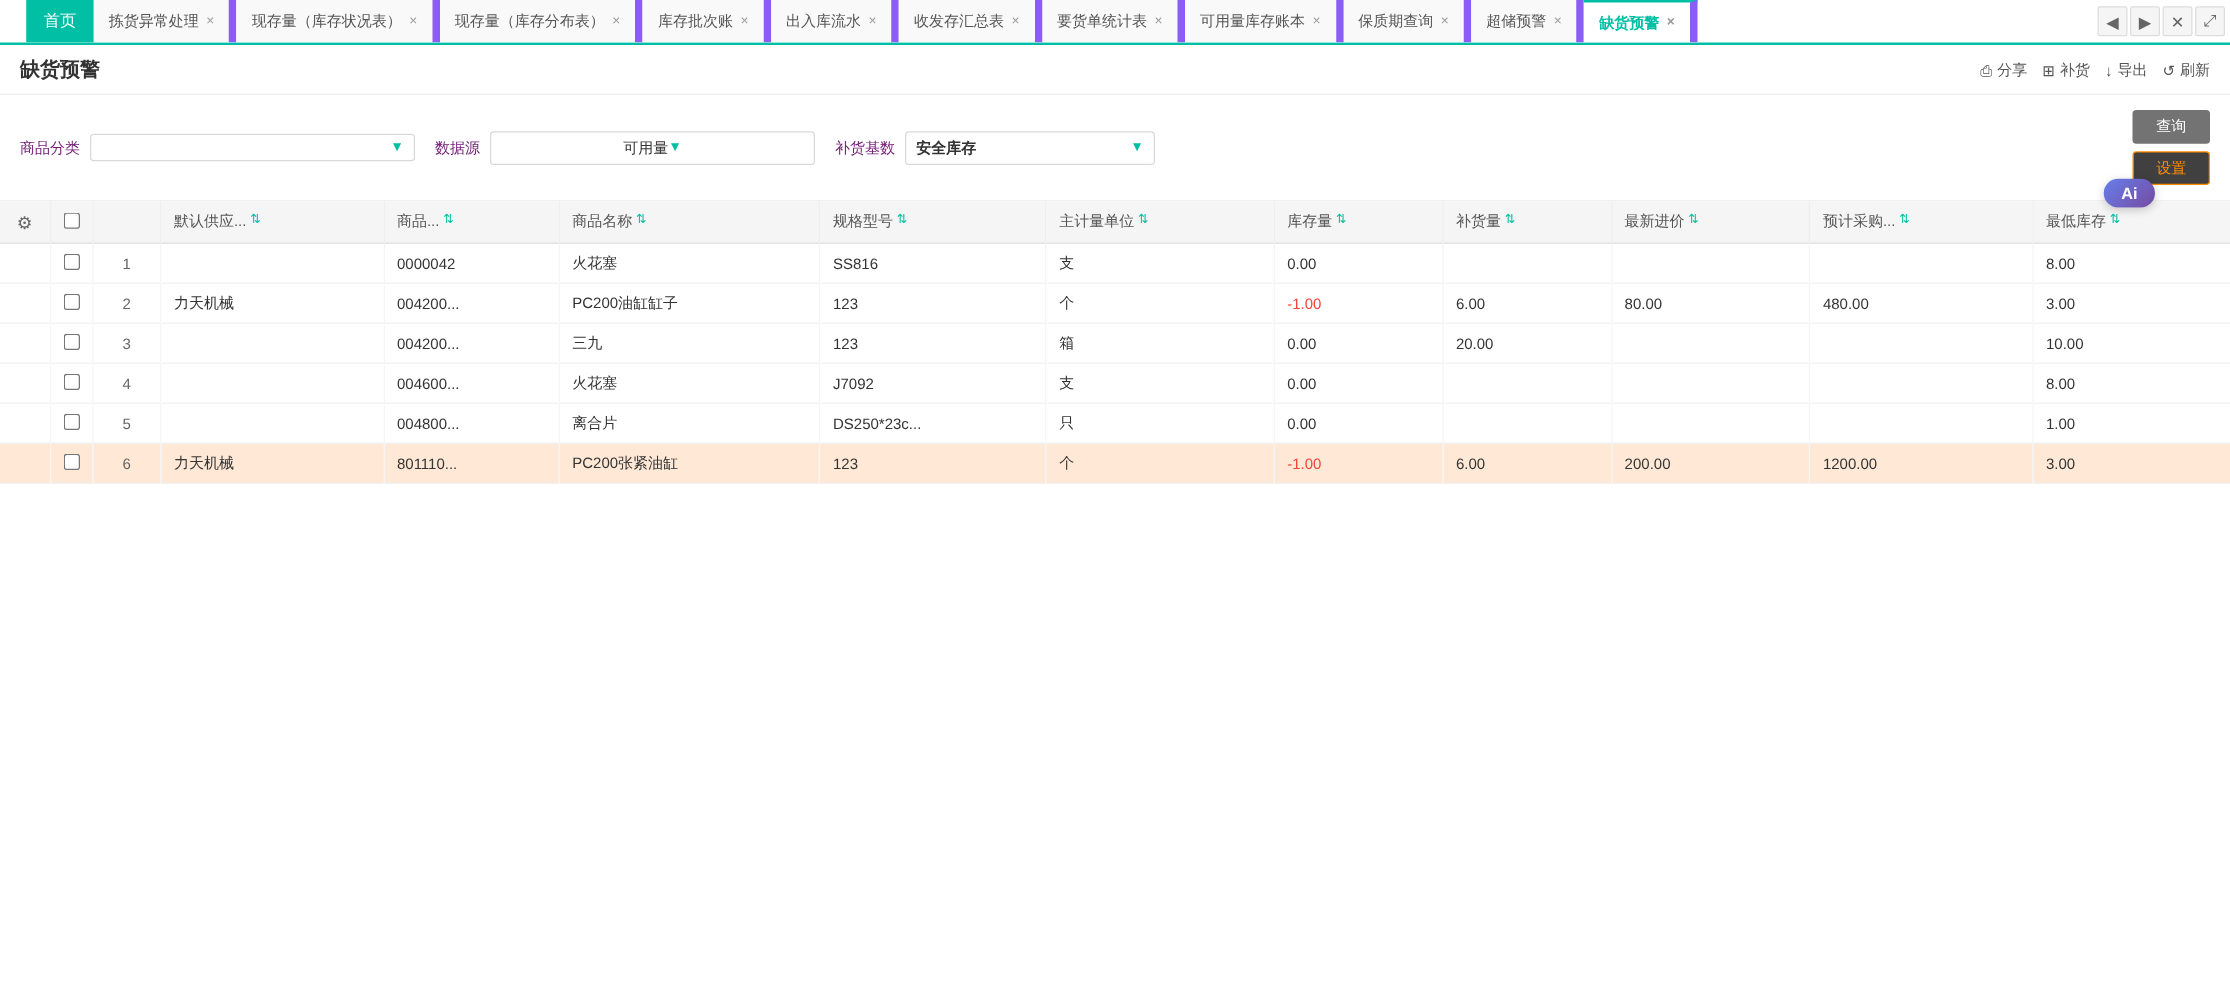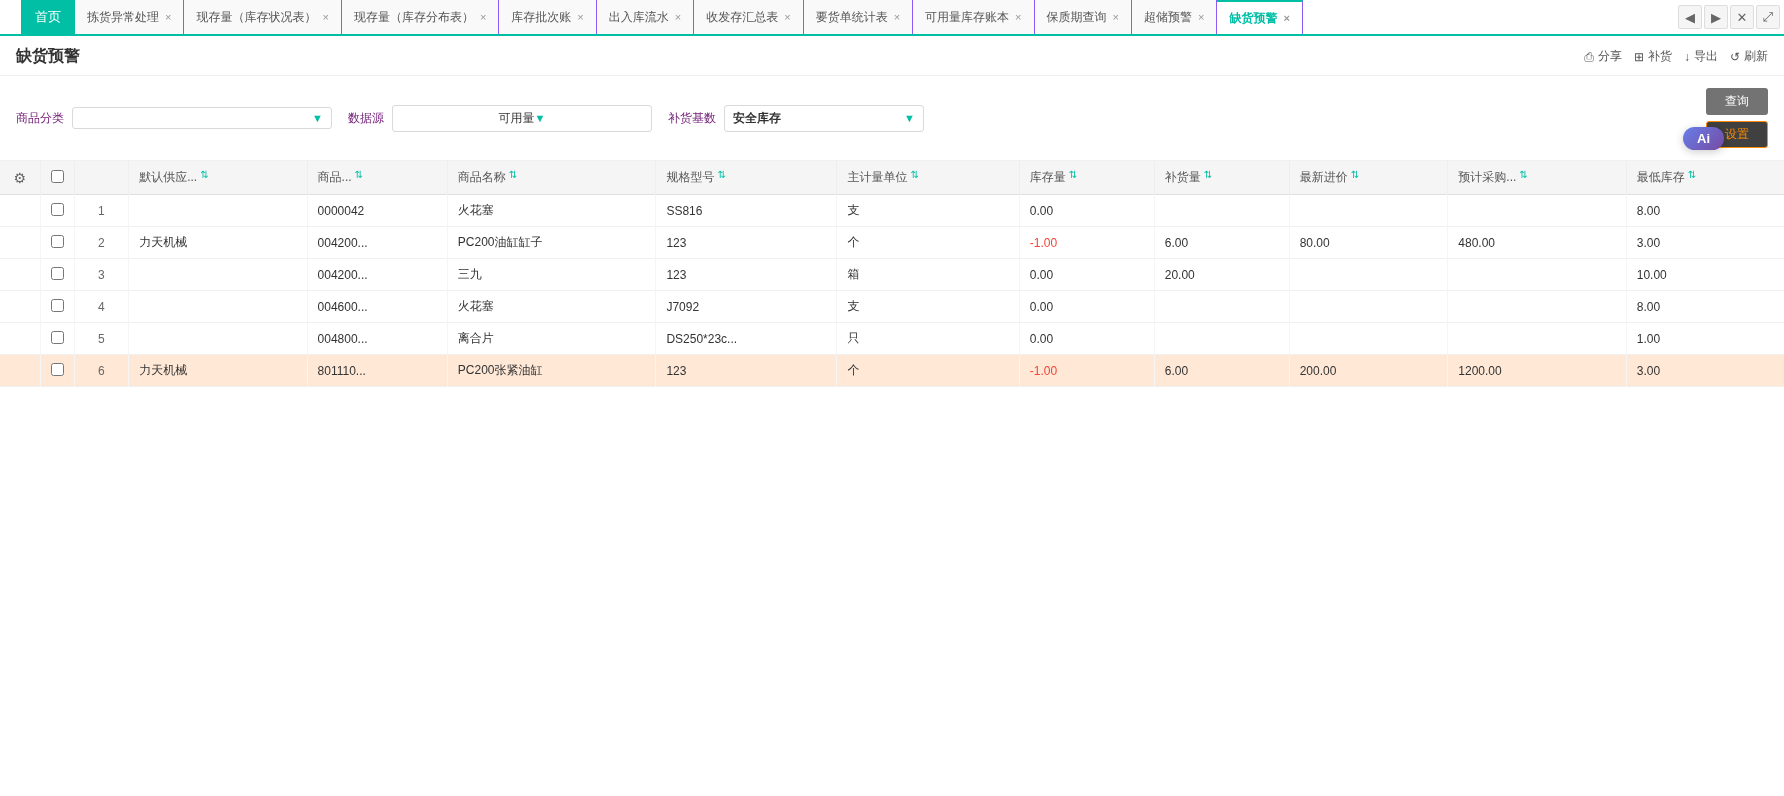--- a/index.html
+++ b/index.html
@@ -16,21 +16,21 @@
     }
     .tab-item {
       display: flex;
       align-items: center;
       padding: 0 12px;
       height: 100%;
       white-space: nowrap;
       cursor: pointer;
       font-size: 12px;
       color: #555;
-      border-right: 1px solid #8b5cf6;
+      border-right: 6px solid #8b5cf6;
       background: #f9f9f9;
       position: relative;
       text-align: center;
     }
     .tab-item.active {
       background: #fff;
       color: #00bfa5;
       border-top: 2px solid #00bfa5;
       font-weight: bold;
     }
@@ -217,21 +217,21 @@
     }
     .th-checkbox { width: 30px; text-align: center; }
     .checkbox-cell { text-align: center; }
 
     .gear-icon { font-size: 14px; color: #666; cursor: pointer; }
 
     
     .ai-badge {
       position: fixed;
       right: 60px;
-      top: 127px;
+      top: 143px;
       background: linear-gradient(135deg, #667eea 0%, #764ba2 100%);
       color: #fff;
       border-radius: 20px;
       padding: 4px 14px;
       font-size: 13px;
       font-weight: bold;
       cursor: pointer;
       box-shadow: 0 2px 8px rgba(0,0,0,0.2);
       z-index: 100;
     }

